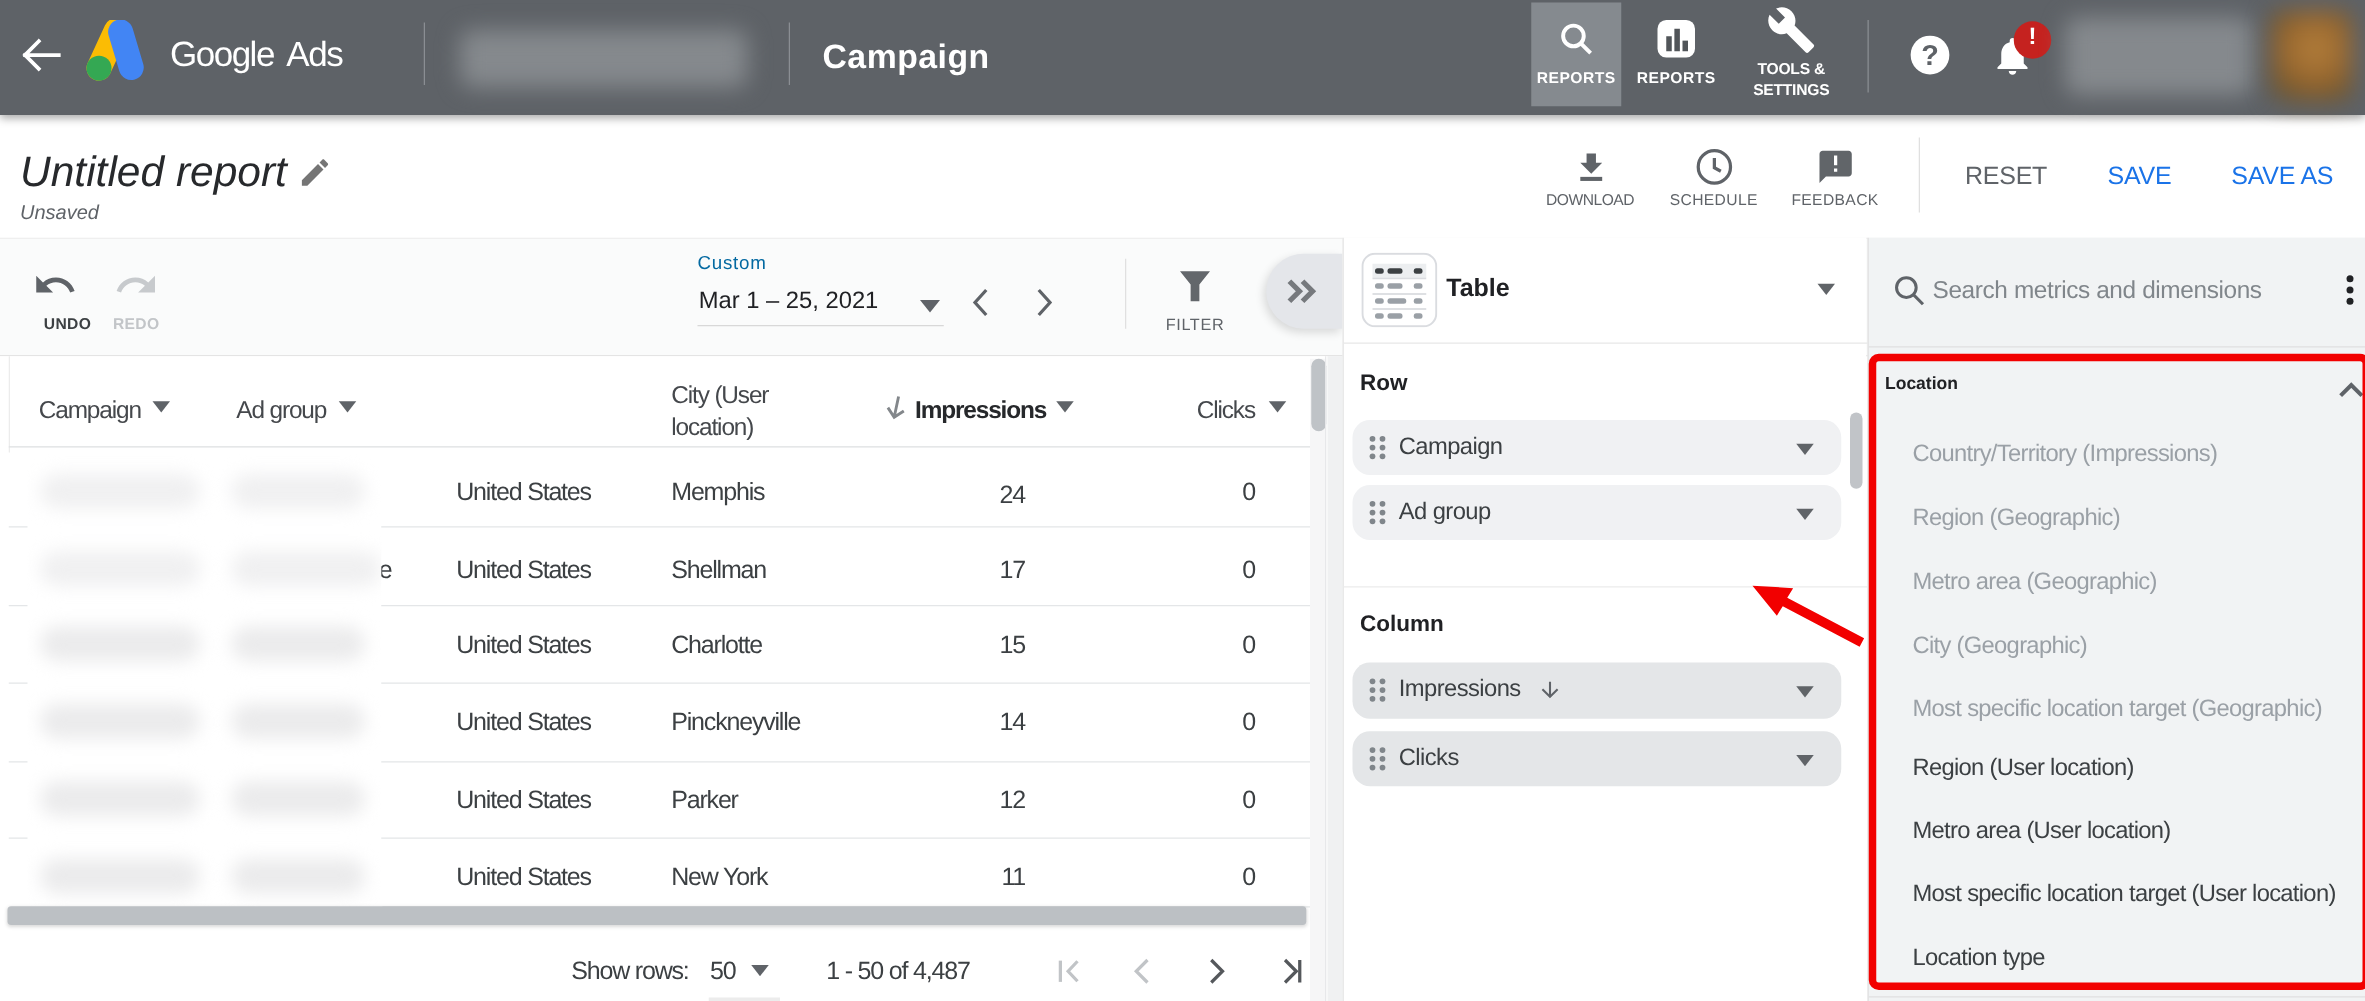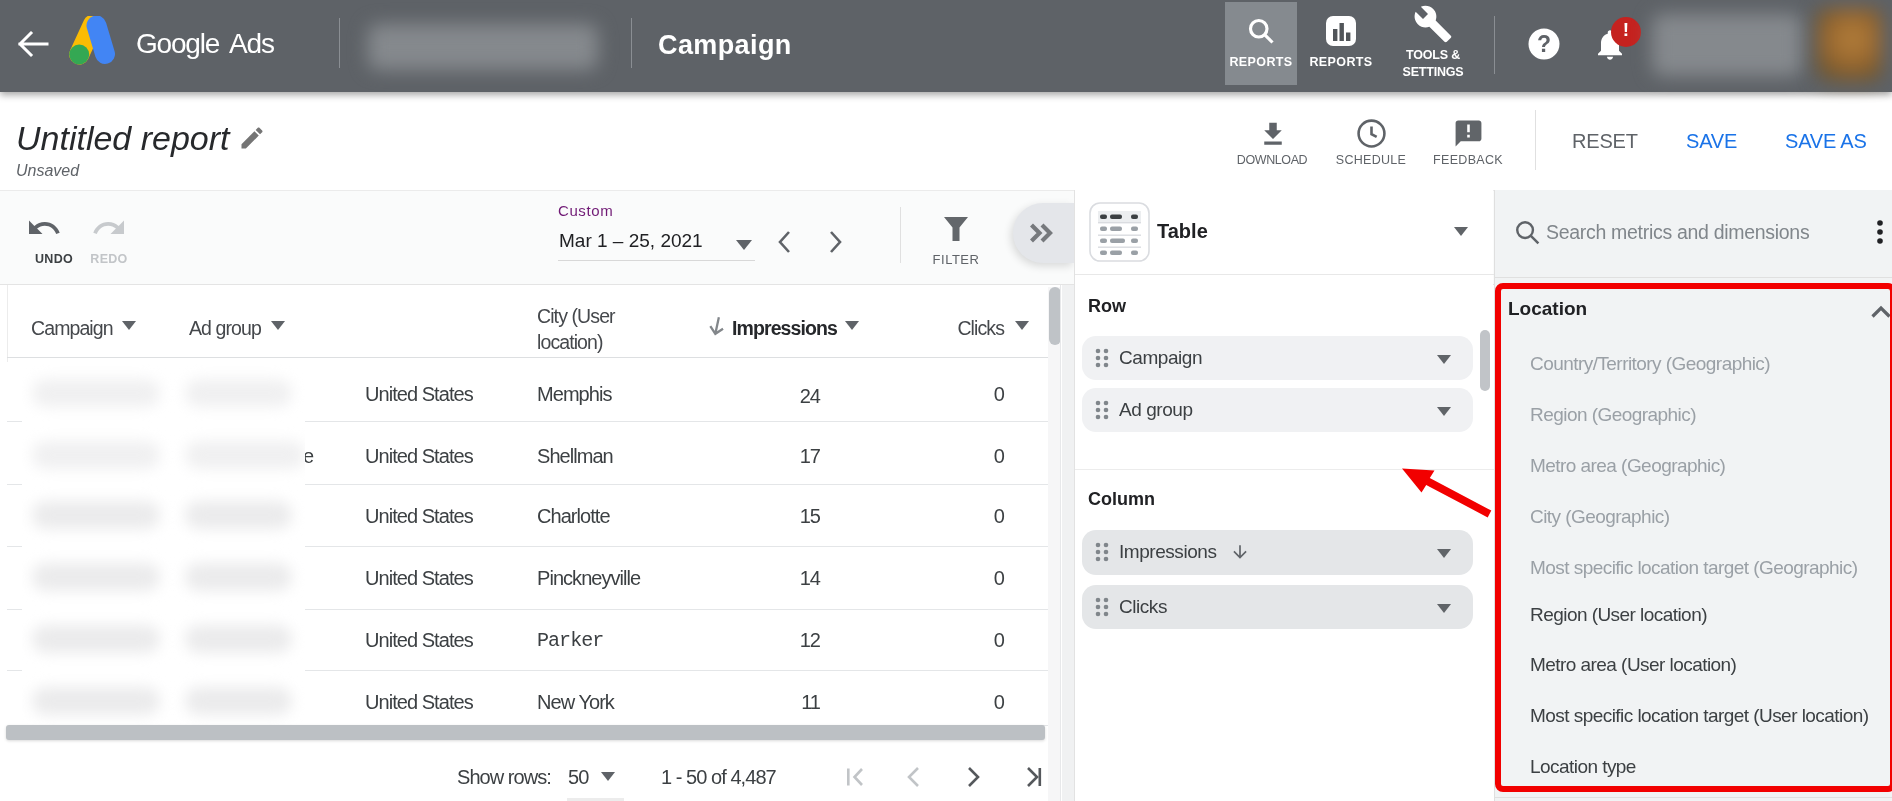--- a/index.html
+++ b/index.html
@@ -123,21 +123,21 @@
     <svg class="abs" style="left:26px;top:29px;" width="36" height="22" viewBox="0 0 24 14">
       <path d="M12.5 1c-2.65 0-5.05.99-6.9 2.6L2 0v9h9L7.38 5.38C8.77 4.22 10.54 3.5 12.5 3.5c3.54 0 6.55 2.31 7.6 5.5l2.37-.78C21.08 4.03 17.15 1 12.5 1z" fill="#5f6368"></path>
     </svg>
     <div class="abs" style="left:24px;top:61px;width:60px;text-align:center;font-size:12.5px;font-weight:bold;color:#3c4043;letter-spacing:0.3px;">UNDO</div>
 
     <svg class="abs" style="left:91px;top:29px;" width="36" height="22" viewBox="0 0 24 14" transform="scale(-1,1)">
       <path d="M12.5 1c-2.65 0-5.05.99-6.9 2.6L2 0v9h9L7.38 5.38C8.77 4.22 10.54 3.5 12.5 3.5c3.54 0 6.55 2.31 7.6 5.5l2.37-.78C21.08 4.03 17.15 1 12.5 1z" fill="#c7cacd"></path>
     </svg>
     <div class="abs" style="left:79px;top:61px;width:60px;text-align:center;font-size:12.5px;font-weight:bold;color:#c2c5c8;letter-spacing:0.3px;">REDO</div>
 
-    <div class="abs" style="left:558px;top:11px;font-size:15px;letter-spacing:0.6px;color:#701a75;">Custom</div>
+    <div class="abs" style="left:558px;top:11px;font-size:15px;letter-spacing:0.6px;color:#0369a1;">Custom</div>
     <div class="abs" style="left:559px;top:39px;font-size:19px;color:#202124;">Mar 1 – 25, 2021</div>
     <div class="caret" style="left:736px;top:49px;border-left-width:8px;border-right-width:8px;border-top-width:10px;"></div>
     <div class="abs" style="left:558px;top:69px;width:197px;height:1px;background:#d8d8d8;"></div>
     <svg class="abs" style="left:775px;top:38px;" width="18" height="26" viewBox="0 0 18 26">
       <path d="M14 3 L5 13 L14 23" stroke="#5f6368" stroke-width="2.6" fill="none"></path>
     </svg>
     <svg class="abs" style="left:827px;top:38px;" width="18" height="26" viewBox="0 0 18 26">
       <path d="M4 3 L13 13 L4 23" stroke="#5f6368" stroke-width="2.6" fill="none"></path>
     </svg>
     <div class="abs" style="left:900px;top:16px;width:1px;height:56px;background:#e0e0e0;"></div>
@@ -188,21 +188,21 @@
     <div class="cell" style="left:950px;width:54px;text-align:right;top:160px;">0</div>
     <div class="cell" style="left:365px;top:220px;">United States</div>
     <div class="cell" style="left:537px;top:220px;">Charlotte</div>
     <div class="cell" style="left:700px;width:120px;text-align:right;top:220px;">15</div>
     <div class="cell" style="left:950px;width:54px;text-align:right;top:220px;">0</div>
     <div class="cell" style="left:365px;top:282px;">United States</div>
     <div class="cell" style="left:537px;top:282px;">Pinckneyville</div>
     <div class="cell" style="left:700px;width:120px;text-align:right;top:282px;">14</div>
     <div class="cell" style="left:950px;width:54px;text-align:right;top:282px;">0</div>
     <div class="cell" style="left:365px;top:344px;">United States</div>
-    <div class="cell" style="left:537px;top:344px;font-family:Liberation Mono, monospace;">Parker</div>
+    <div class="cell" style="left:537px;top:344px;">Parker</div>
     <div class="cell" style="left:700px;width:120px;text-align:right;top:344px;">12</div>
     <div class="cell" style="left:950px;width:54px;text-align:right;top:344px;">0</div>
     <div class="cell" style="left:365px;top:406px;">United States</div>
     <div class="cell" style="left:537px;top:406px;">New York</div>
     <div class="cell" style="left:700px;width:120px;text-align:right;top:406px;">11</div>
     <div class="cell" style="left:950px;width:54px;text-align:right;top:406px;">0</div>
 
     <div class="abs" style="left:22px;top:78px;width:283px;height:362px;background:#fff;overflow:hidden;">
       <div class="abs" style="left:10px;top:16px;width:128px;height:28px;border-radius:14px;background:#f0f0f1;filter:blur(7px);"></div>
       <div class="abs" style="left:163px;top:16px;width:107px;height:28px;border-radius:14px;background:#f0f0f1;filter:blur(7px);"></div>
@@ -335,25 +335,25 @@
       <line x1="15" y1="15" x2="21" y2="21" stroke="#5f6368" stroke-width="2"></line>
     </svg>
     <div class="abs" style="left:51px;top:31px;font-size:19.5px;letter-spacing:-0.3px;color:#80868b;">Search metrics and dimensions</div>
     <svg class="abs" style="left:379px;top:29px;" width="12" height="26" viewBox="0 0 12 26">
       <circle cx="6" cy="4" r="2.8" fill="#202124"></circle>
       <circle cx="6" cy="13" r="2.8" fill="#202124"></circle>
       <circle cx="6" cy="22" r="2.8" fill="#202124"></circle>
     </svg>
     <div class="abs" style="left:0;top:87px;width:398px;height:1px;background:#e0e0e0;"></div>
 
-    <div class="abs" style="left:13px;top:108px;font-size:19px;font-weight:bold;color:#202124;">Location</div>
+    <div class="abs" style="left:13px;top:108px;font-size:14px;font-weight:bold;color:#202124;">Location</div>
     <svg class="abs" style="left:375px;top:114px;" width="22" height="15" viewBox="0 0 22 15">
       <path d="M2.5 12.5 L11 4 L19.5 12.5" stroke="#5f6368" stroke-width="3.2" fill="none"></path>
     </svg>
-    <div class="ritem gray" style="top:163px;">Country/Territory (Geographic)</div>
+    <div class="ritem gray" style="top:163px;">Country/Territory (Impressions)</div>
     <div class="ritem gray" style="top:214px;">Region (Geographic)</div>
     <div class="ritem gray" style="top:265px;">Metro area (Geographic)</div>
     <div class="ritem gray" style="top:316px;">City (Geographic)</div>
     <div class="ritem gray" style="top:367px;">Most specific location target (Geographic)</div>
     <div class="ritem dark" style="top:414px;">Region (User location)</div>
     <div class="ritem dark" style="top:464px;">Metro area (User location)</div>
     <div class="ritem dark" style="top:515px;">Most specific location target (User location)</div>
     <div class="ritem dark" style="top:566px;">Location type</div>
     <div class="abs" style="left:0;top:607px;width:398px;height:1px;background:#e0e0e0;"></div>
   </div>

